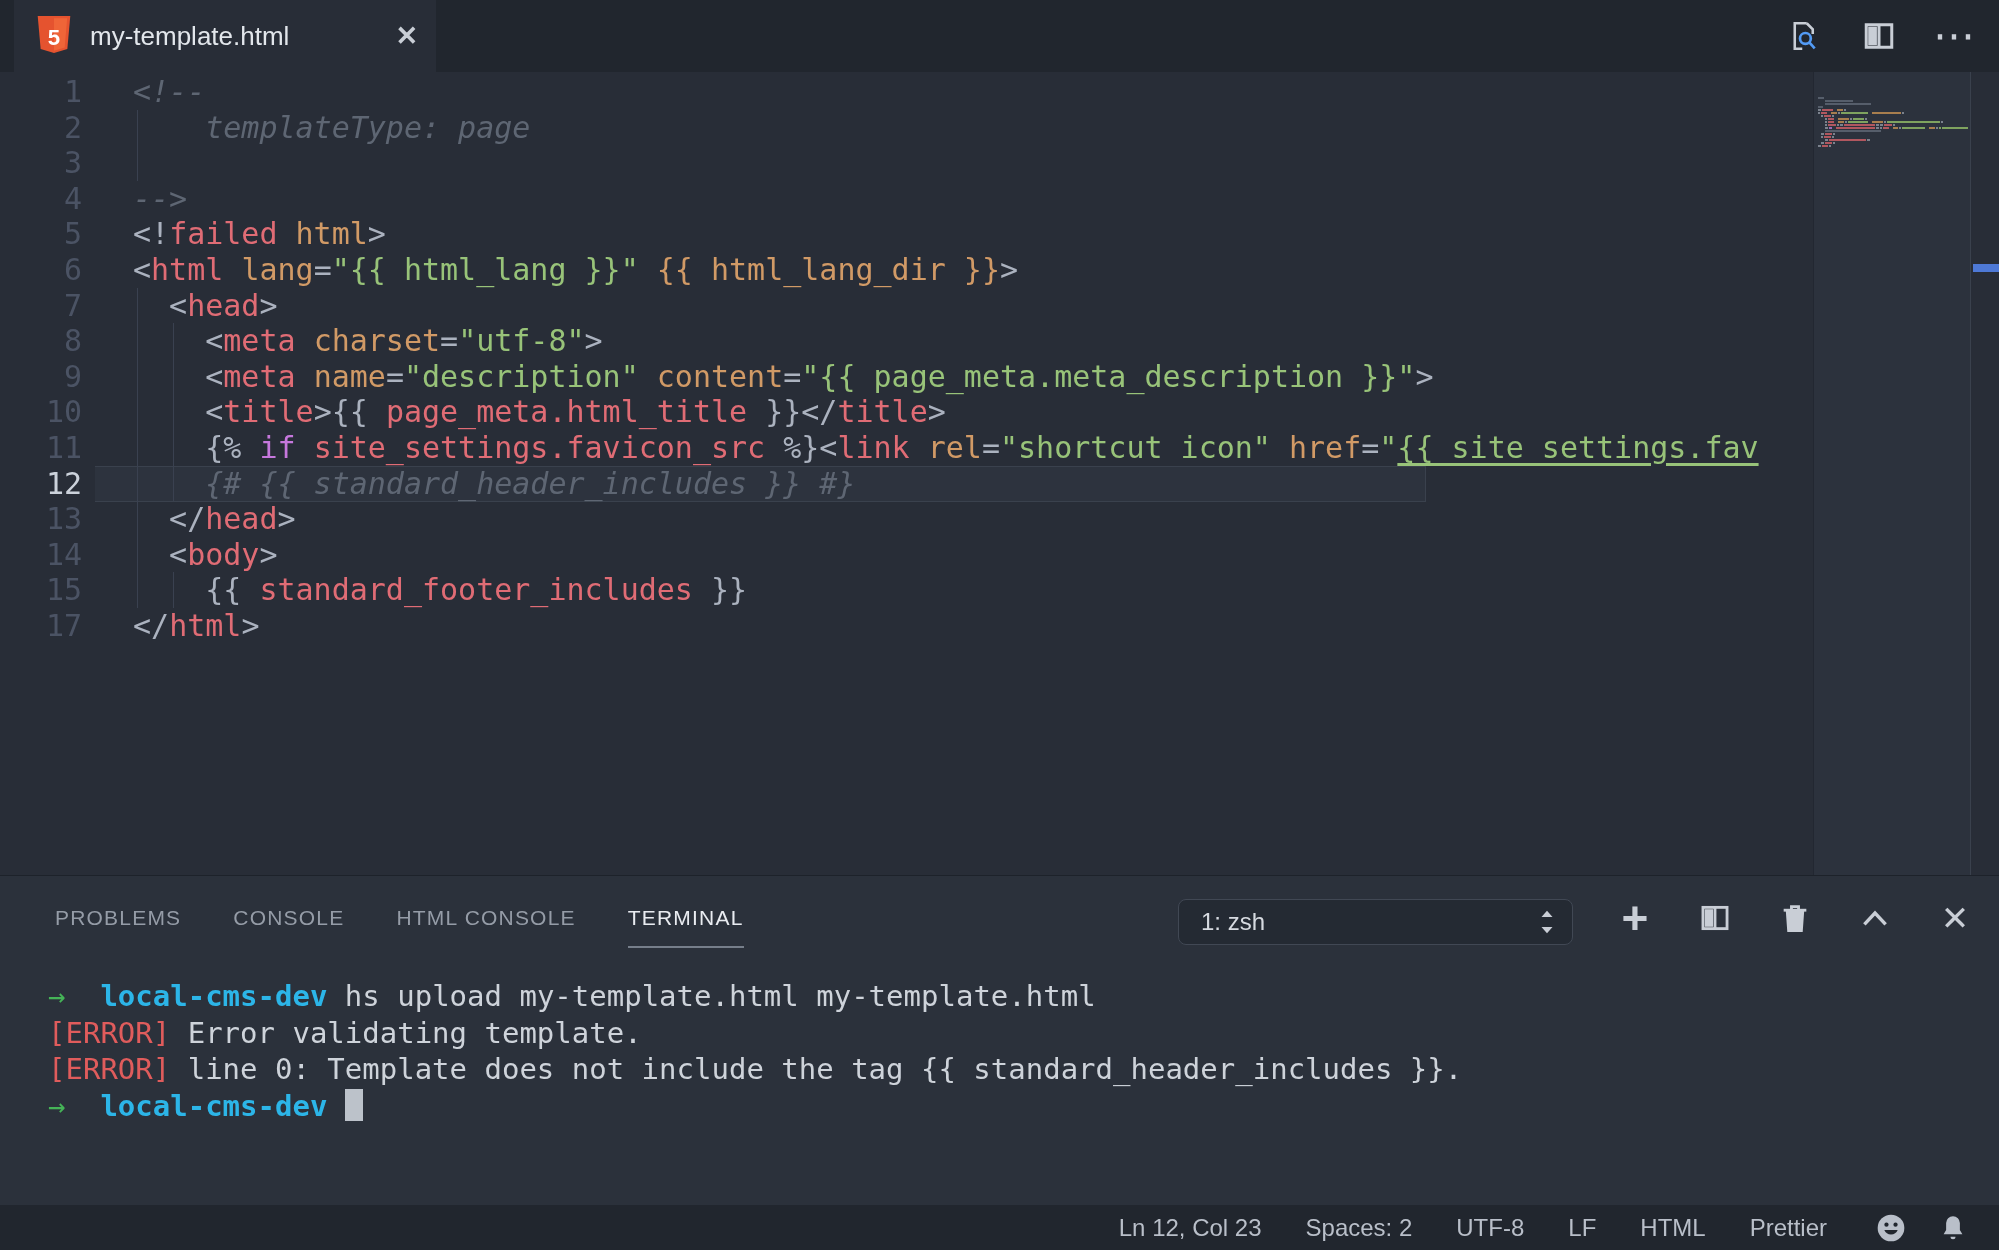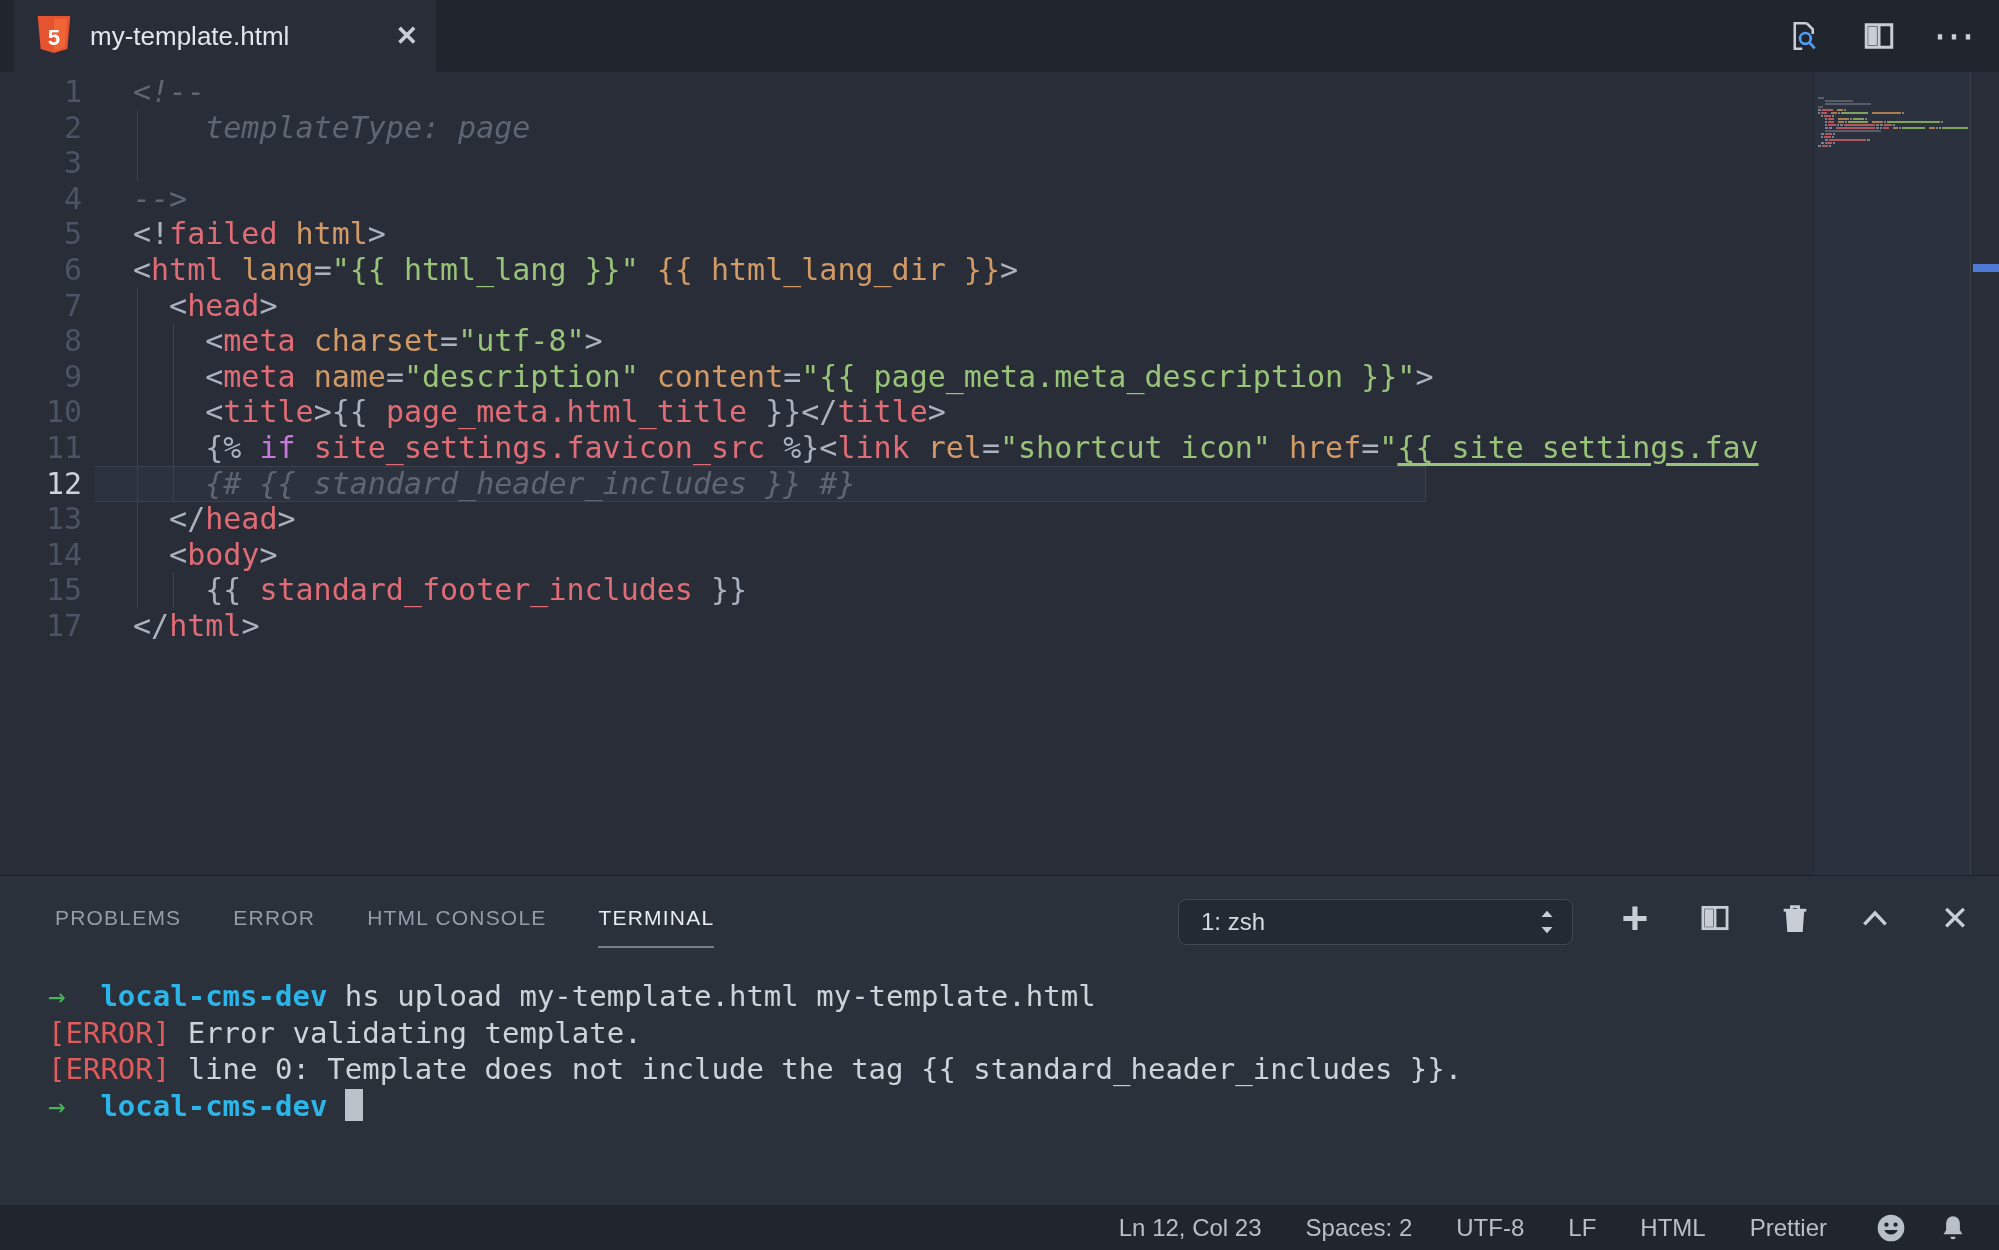--- a/index.html
+++ b/index.html
@@ -262,21 +262,21 @@
     </div>
     <div class="overview-ruler">
       <div class="overview-marker" id="overview-marker" style="background: rgb(78, 121, 214);"></div>
     </div>
   </div>
 
   <div class="panel">
     <div class="panel-header">
       <div class="panel-tabs" id="panel-tabs">
           <div class="panel-tab">PROBLEMS</div>
-          <div class="panel-tab">ERROR</div>
+          <div class="panel-tab">CONSOLE</div>
           <div class="panel-tab">HTML CONSOLE</div>
           <div class="panel-tab active">TERMINAL</div>
         </div>
       <div class="panel-actions">
         <div class="term-select">
           <span class="sel-label">1: zsh</span>
           <svg width="22" height="30" viewBox="0 0 16 24" fill="#c9ced6">
             <path d="M8 3l4.4 5H3.6z"></path>
               <path d="M8 21l-4.4-5h8.8z"></path>
           </svg>

